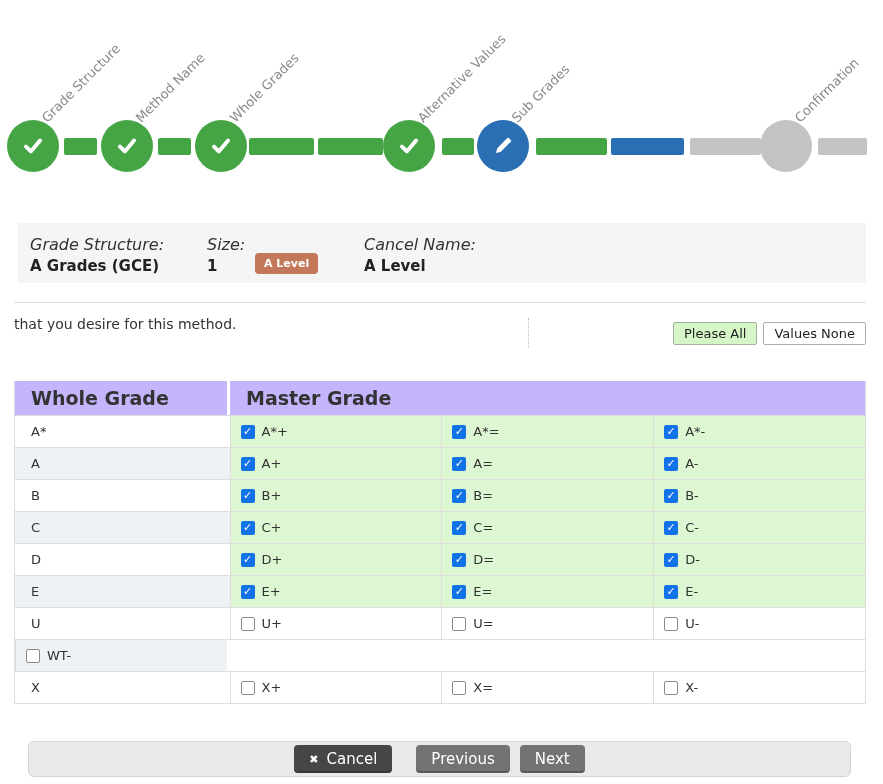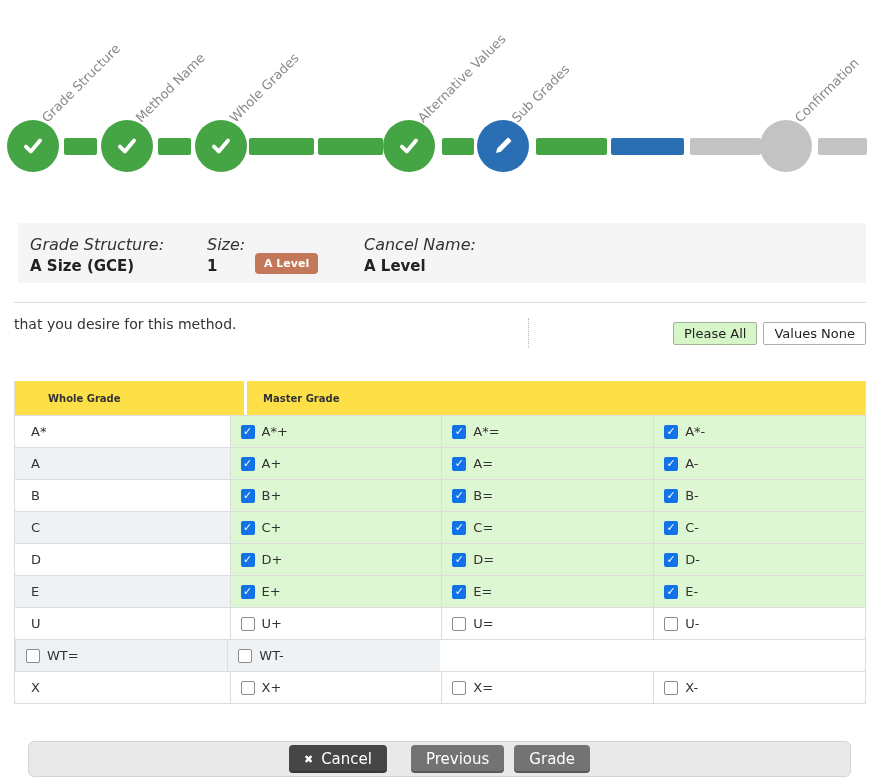--- a/index.html
+++ b/index.html
@@ -46,22 +46,22 @@
               border-left:1px dotted #bbb; }
   .select-btns { position:absolute; top:322px; right:17px; display:flex; gap:6px; }
   .sel-btn { font-size:13px; color:#222; padding:3px 10px; border-radius:2px;
              cursor:pointer; font-family:inherit; }
   .sel-all  { background:#d7f6c8; border:1px solid #a2b39c; }
   .sel-none { background:#fff; border:1px solid #adadad; }
 
   
   .gtable { position:absolute; left:14px; top:381px; width:852px;
             border:1px solid #ddd; border-top:none; }
-  .thead { display:flex; height:34px; background:#fde047; font-weight:bold;
-           font-size:10px; color:#333;padding-left:17px; }
+  .thead { display:flex; height:34px; background:#c4b5fd; font-weight:bold;
+           font-size:19px; color:#333; }
   .th1 { width:215px; display:flex; align-items:center; padding-left:16px;
          border-right:3px solid #fff; }
   .th2 { flex:1; display:flex; align-items:center; padding-left:16px; }
   .trow { display:flex; height:32px; border-top:1px solid #ddd; }
   .trow.stripe .whole-cell { background:#eff2f5; }
   .trow.stripe .sub-cell   { background:#eff2f5; }
   .trow .sub-cell.checked  { background:#def7d3; }
   .whole-cell { width:215px; display:flex; align-items:center; padding-left:16px;
                 font-size:13px; background:#fff; }
   .sub-cell { width:212.3px; display:flex; align-items:center; gap:7px;
@@ -131,21 +131,21 @@
     <div class="step-label l2">Method Name</div>
     <div class="step-label l3">Whole Grades</div>
     <div class="step-label l4">Alternative Values</div>
     <div class="step-label l5">Sub Grades</div>
     <div class="step-label l6">Confirmation</div>
   </div>
 
   <div class="summary">
     <div class="sum-group g1">
       <div class="sum-label">Grade Structure:</div>
-      <div class="sum-value">A Size (GCE)</div>
+      <div class="sum-value">A Grades (GCE)</div>
     </div>
     <div class="sum-group g2">
       <div class="sum-label">Size:</div>
       <div class="sum-value">1</div>
     </div>
     <div class="badge">A Level</div>
     <div class="sum-group g3">
       <div class="sum-label">Cancel Name:</div>
       <div class="sum-value">A Level</div>
     </div>
@@ -266,24 +266,20 @@
           <div class="sub-cell">
             <span class="cb off"></span>
             <span>U=</span>
           </div>
           <div class="sub-cell">
             <span class="cb off"></span>
             <span>U-</span>
           </div>
         </div>
         <div class="trow stripe">
-          <div class="sub-cell">
-            <span class="cb off"></span>
-            <span>WT=</span>
-          </div>
           <div class="sub-cell">
             <span class="cb off"></span>
             <span>WT-</span>
           </div>
         </div>
         <div class="trow">
           <div class="whole-cell">X</div>
           <div class="sub-cell">
             <span class="cb off"></span>
             <span>X+</span>
@@ -299,16 +295,16 @@
         </div>
       </div>
   </div>
 
   <div class="footer">
     <button class="fbtn cancel">
       <span class="x">✖</span>
       <span>Cancel</span>
     </button>
     <button class="fbtn bluebtn">Previous</button>
-    <button class="fbtn bluebtn">Grade</button>
+    <button class="fbtn bluebtn">Next</button>
   </div>
 
 </div>
 
 </body></html>

